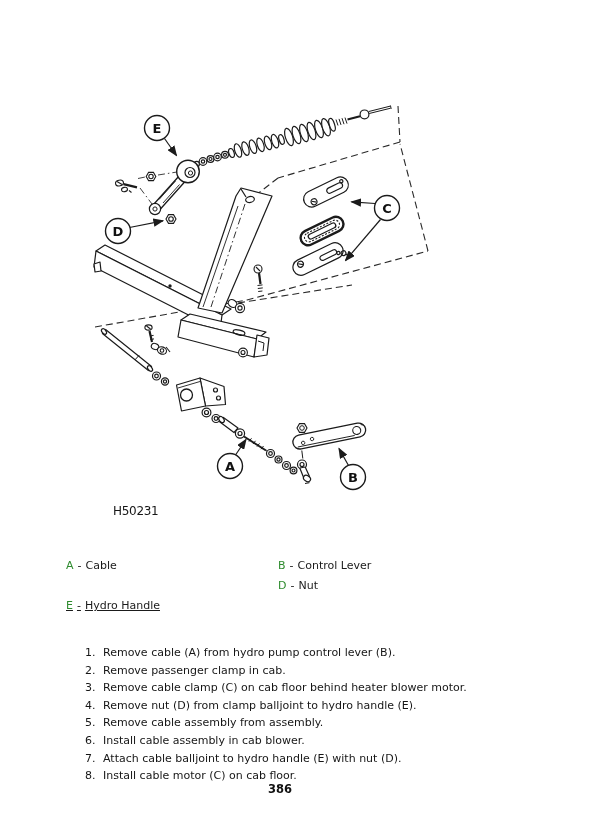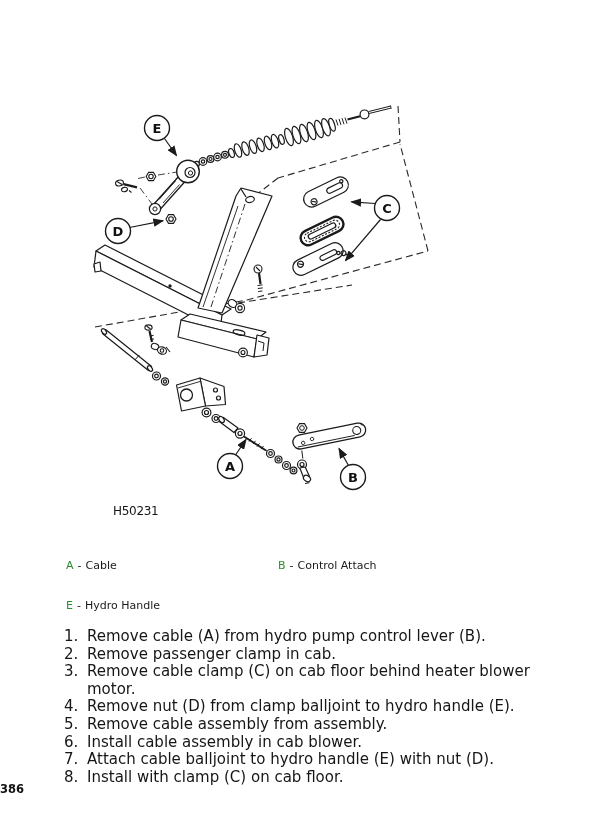--- a/index.html
+++ b/index.html
@@ -5,23 +5,23 @@
   html,body{margin:0;padding:0;background:#fff;}
   .page{position:relative;width:613px;height:823px;background:#ffffff;overflow:hidden;
         font-family:"DejaVu Sans","Liberation Sans",sans-serif;color:#1b1b1b;}
   .diagram-wrap{position:absolute;left:0;top:0;width:613px;height:520px;}
   .figure-label{position:absolute;left:81px;top:504px;font-size:12px;letter-spacing:-0.3px;color:#161616;margin-left:32px;}
   .caption{position:absolute;left:66px;top:539px;font-size:11px;color:#161616;}
   .legend{position:absolute;left:66px;top:559px;display:grid;grid-template-columns:212px 260px;grid-auto-rows:20px;font-size:11px;}
   .legend-item{white-space:nowrap;}
   .legend-letter{color:#2e8b2e;}
   .legend-sep{margin:0 4px;color:#1b1b1b;}
-  .steps{position:absolute;left:66px;top:628px;margin:0;padding:0 0 0 17px;font-size:15px;line-height:17.6px;color:#161616;width:500px;}
+  .steps{position:absolute;left:66px;top:628px;margin:16px;padding:0 0 0 17px;font-size:11px;line-height:17.6px;color:#161616;width:500px;}
   .steps li{padding-left:4px;}
-  .page-number{position:absolute;left:0;top:782px;width:560px;text-align:left;font-size:11.5px;font-weight:bold;color:#111;}
+  .page-number{position:absolute;left:0;top:782px;width:560px;text-align:center;font-size:11.5px;font-weight:bold;color:#111;}
   svg text{font-family:"DejaVu Sans","Liberation Sans",sans-serif;}
 </style>
 </head>
 <body>
 
 <div class="page">
 
   <div class="diagram-wrap">
   <svg width="613" height="520" viewBox="0 0 613 520">
     <defs>
@@ -271,33 +271,36 @@
   </div>
 
   <div class="figure-label">H50231</div>
 
 
   <div class="legend">
     <div class="legend-item" style="grid-column:1;grid-row:1;">
       <span class="legend-letter">A</span><span class="legend-sep">-</span><span>Cable</span>
     </div>
     <div class="legend-item" style="grid-column:2;grid-row:1;">
-      <span class="legend-letter">B</span><span class="legend-sep">-</span><span>Control Attach</span>
+      <span class="legend-letter">B</span><span class="legend-sep">-</span><span>Control Lever</span>
     </div>
-    <div class="legend-item" style="grid-column:1;grid-row:3;">
+    <div class="legend-item" style="grid-column:2;grid-row:2;">
+      <span class="legend-letter">D</span><span class="legend-sep">-</span><span>Nut</span>
+    </div>
+    <div class="legend-item" style="grid-column:1;grid-row:3;text-decoration:underline;">
       <span class="legend-letter">E</span><span class="legend-sep">-</span><span>Hydro Handle</span>
     </div>
   </div>
 
   <ol class="steps">
     <li>Remove cable (A) from hydro pump control lever (B).</li>
     <li>Remove passenger clamp in cab.</li>
     <li>Remove cable clamp (C) on cab floor behind heater blower motor.</li>
     <li>Remove nut (D) from clamp balljoint to hydro handle (E).</li>
     <li>Remove cable assembly from assembly.</li>
     <li>Install cable assembly in cab blower.</li>
     <li>Attach cable balljoint to hydro handle (E) with nut (D).</li>
-    <li>Install with clamp (C) on cab floor.</li>
+    <li>Install cable motor (C) on cab floor.</li>
   </ol>
 
   <div class="page-number">386</div>
 
 </div>
 
 </body></html>

